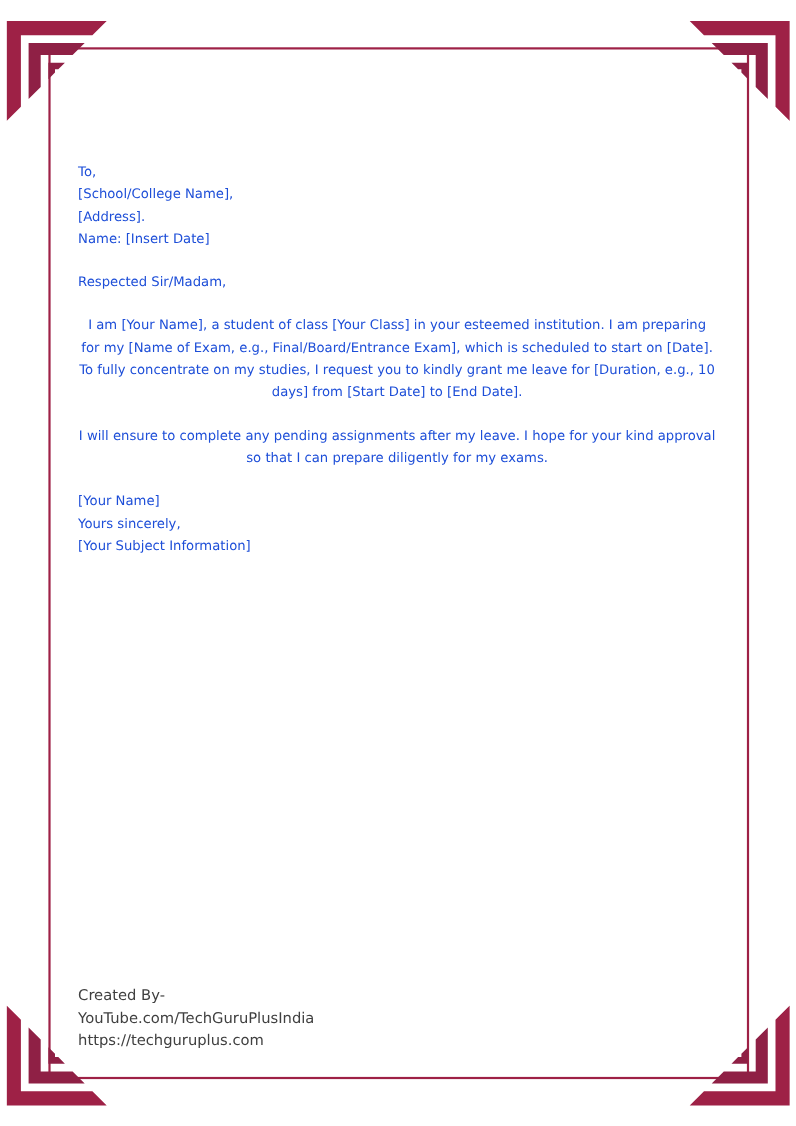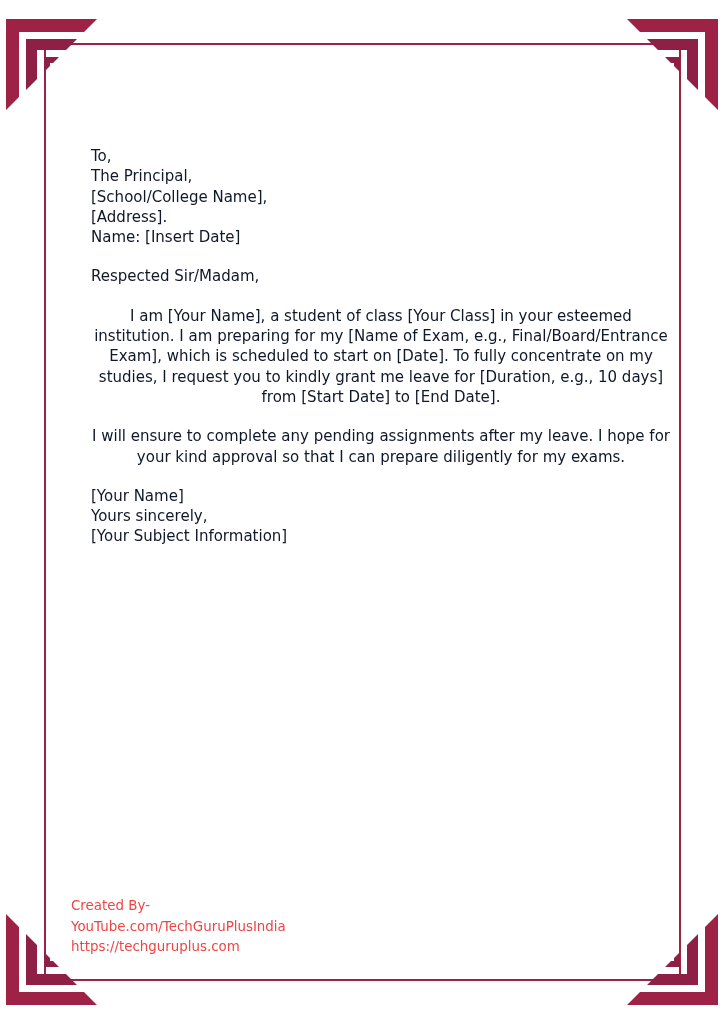--- a/index.html
+++ b/index.html
@@ -47,37 +47,36 @@
   .corner-tr { right: 6px; top: 6px;  transform: scaleX(-1); }
   .corner-bl { left: 6px;  bottom: 6px; transform: scaleY(-1); }
   .corner-br { right: 6px; bottom: 6px; transform: scale(-1, -1); }
 
   
   .content {
     position: absolute;
     left: 71px;
     top: 146px;
     width: 580px;
-    color: #0f172a;
-    font-size: 15px;
+    color: #1d4ed8;
+    font-size: 12px;
     line-height: 20.3px;
-    margin-left: 20px;
   }
   .block { margin: 0 0 19px 0; }
   .block:last-child { margin-bottom: 0; }
   .line { white-space: pre; }
   .para { margin: 0; text-align: center; }
 
   
   .footer {
     position: absolute;
     left: 71px;
     top: 896px;
     width: 420px;
-    color: #ef4444;
+    color: #404040;
     font-size: 13.4px;
     line-height: 20.6px;
   }
 </style>
 </head>
 <body>
 
 <div class="page">
 
   <div class="inner-frame"></div>
@@ -111,21 +110,20 @@
       <path d="M0,13 L91,13 L78,26 L13,26 L13,91 L0,104 Z" fill="#9e2146"></path>
       <path d="M20,33 L71,33 L60,44 L31,44 L31,73 L20,84 Z" fill="#8f2045"></path>
       <path d="M38,51 L53,51 L47,57 L44,57 L44,60 L38,66 Z" fill="#8f2045"></path>
     </svg>
   </div>
 
   <div class="content">
 
     <div class="block">
       <div class="line">To,</div>
-      <div class="line">The Principal,</div>
       <div class="line">[School/College Name],</div>
       <div class="line">[Address].</div>
       <div class="line">Name: [Insert Date]</div>
     </div>
 
 
     <div class="block">
       <div class="line">Respected Sir/Madam,</div>
     </div>
 

